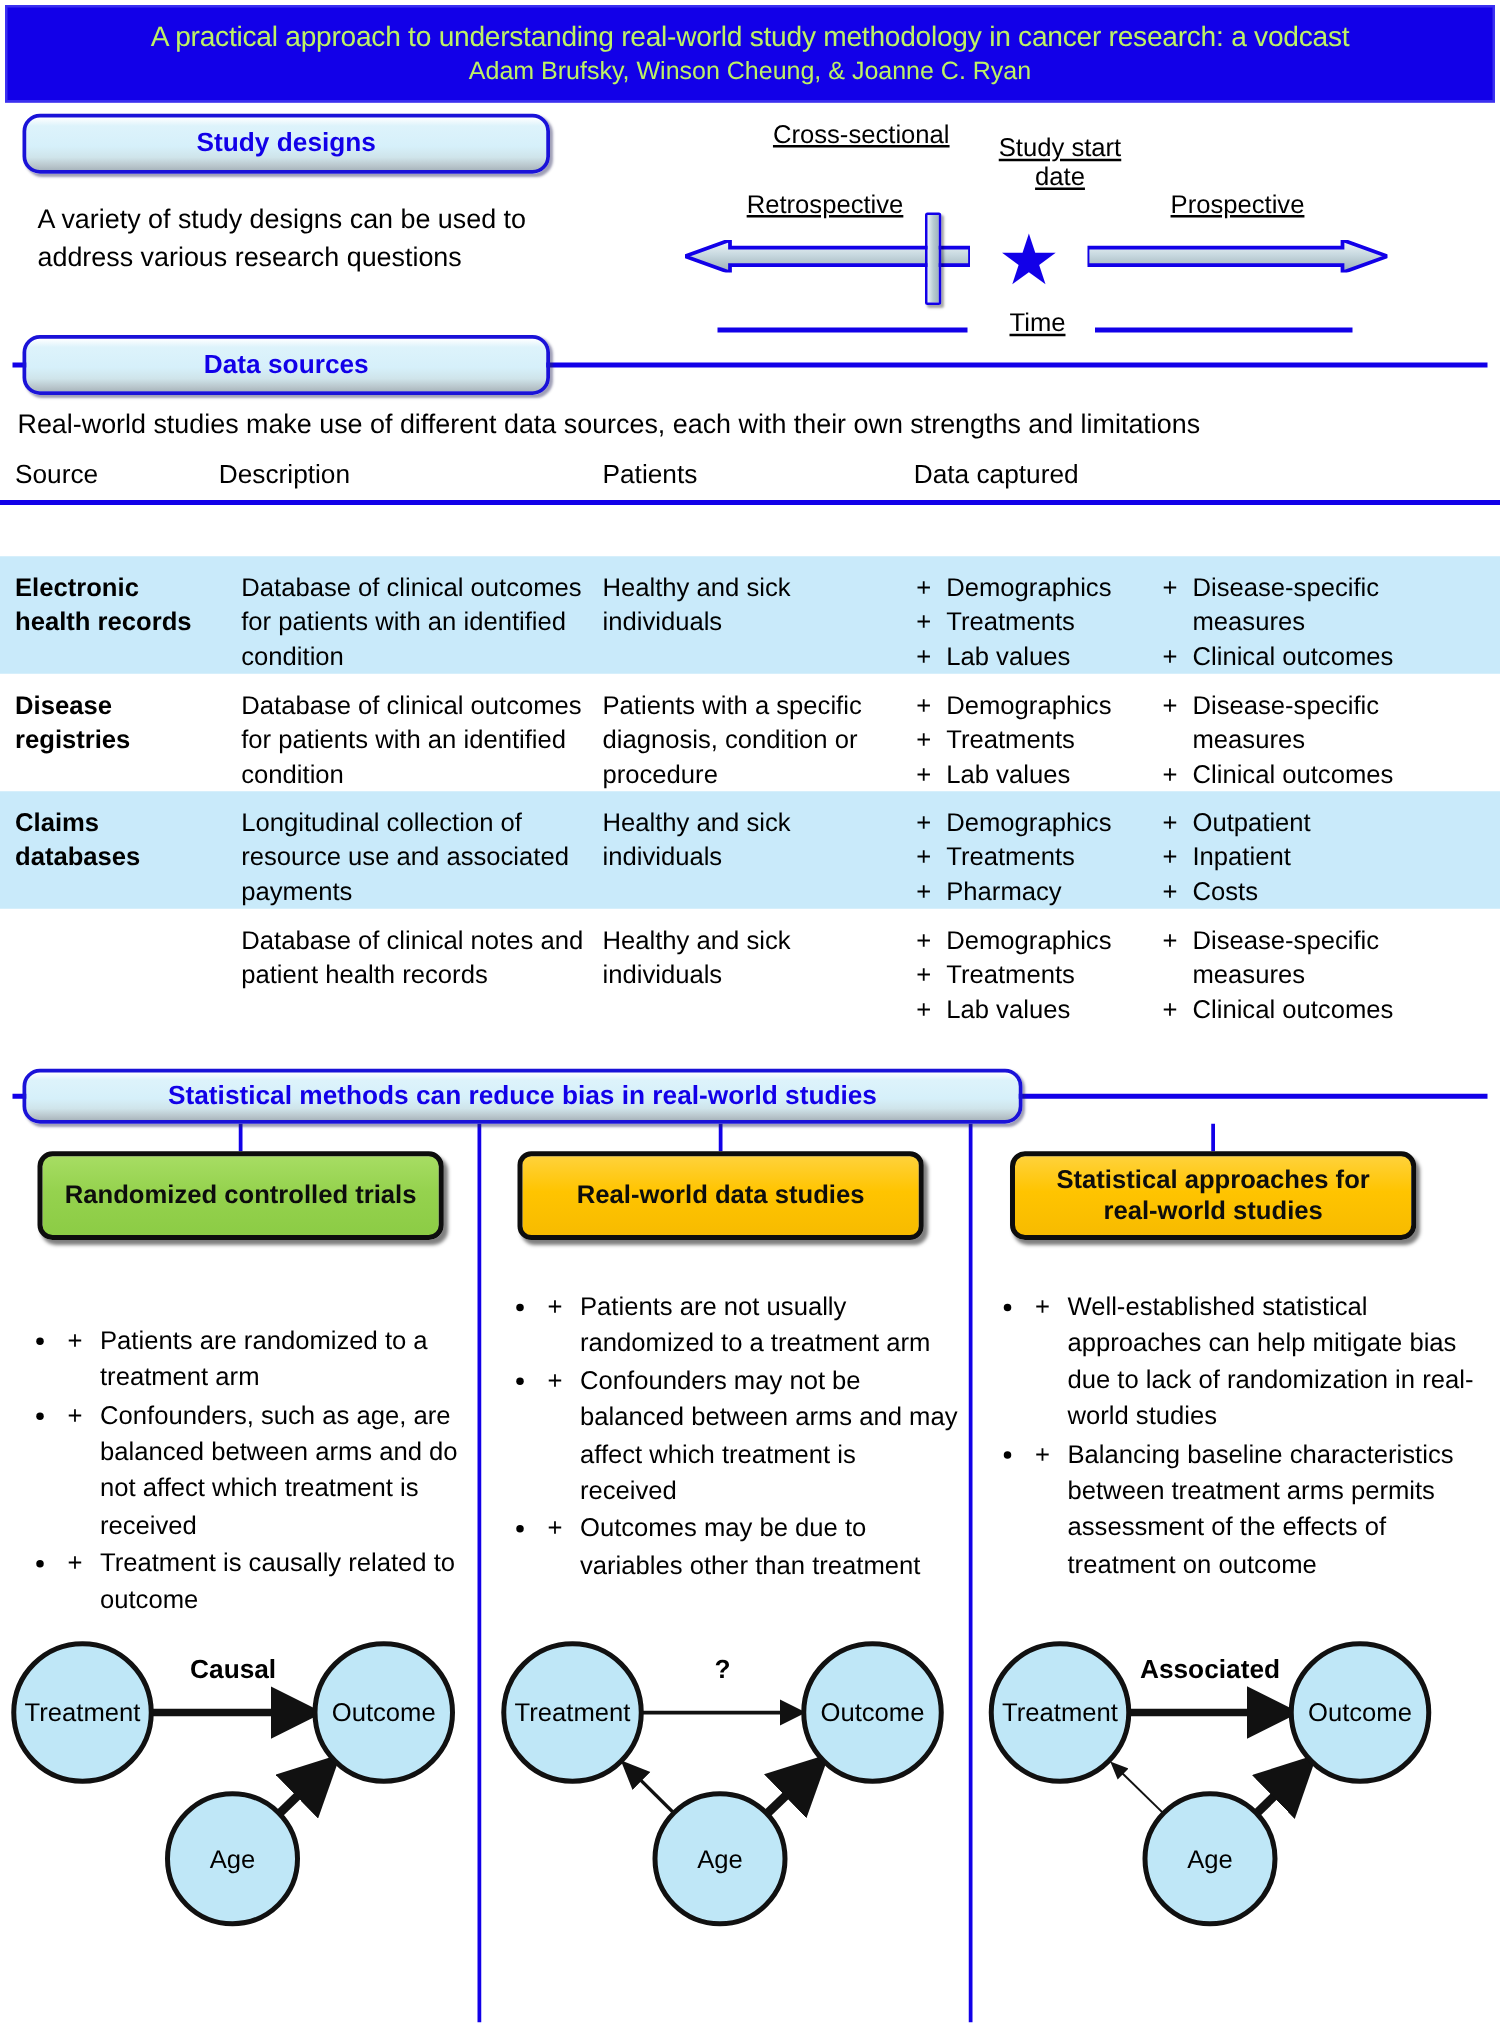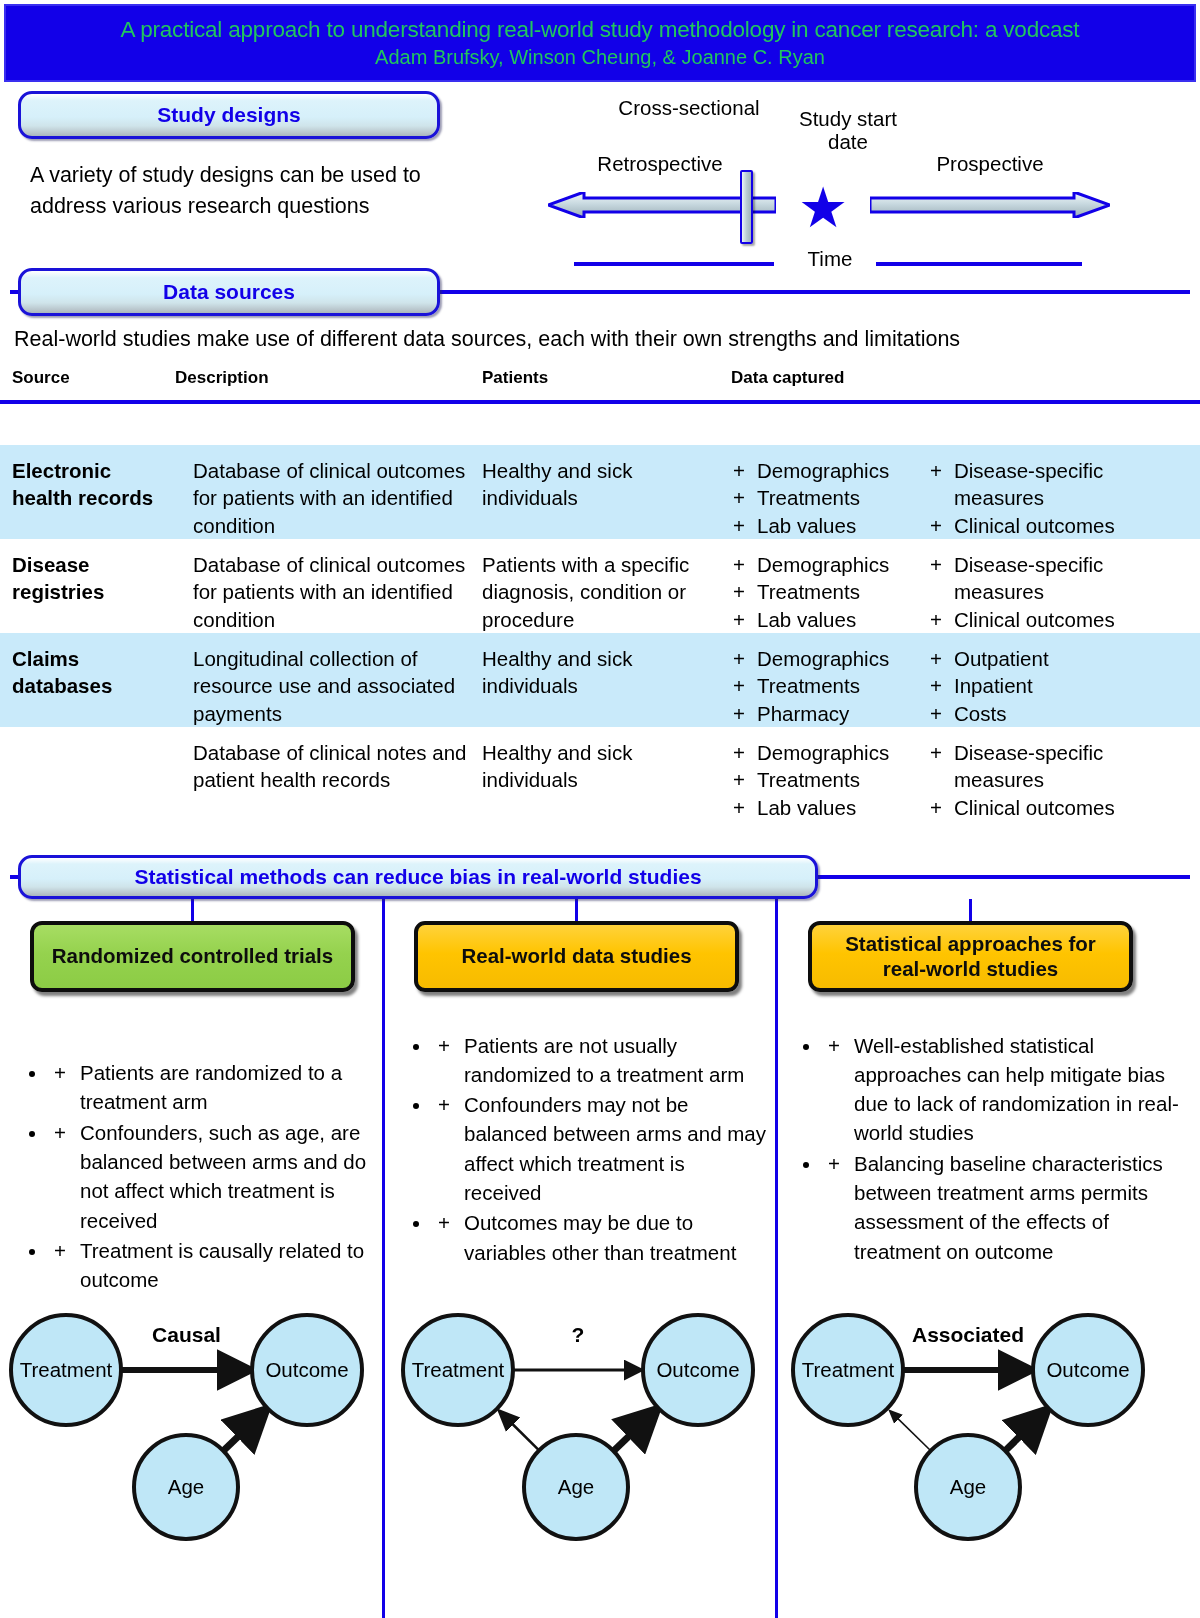--- a/index.html
+++ b/index.html
@@ -11,21 +11,21 @@
     color: #000;
     position: relative;
     overflow: hidden;
   }
 
   
   .title-banner {
     position: absolute; left: 4px; top: 4px; width: 1192px; height: 78px;
     background: #1200E8;
     border: 2px solid #3a2ff0;
-    color: #22c55e;
+    color: #bef264;
     display: flex; flex-direction: column;
     align-items: center; justify-content: center;
     text-align: center;
   }
   .title-line1 { font-size: 22.5px; line-height: 1.15; letter-spacing: -0.2px; padding: 0 8px; }
   .title-line2 { font-size: 20px; line-height: 1.2; margin-top: 2px; }
 
   
   .chip {
     position: absolute;
@@ -48,21 +48,21 @@
   #rule-stat-methods { left: 10px; top: 875px; width: 1180px; }
 
   
   .blurb {
     position: absolute; left: 30px; top: 160px; width: 420px;
     font-size: 21.5px; line-height: 1.45;
   }
 
   
   .timeline { position: absolute; left: 540px; top: 92px; width: 600px; height: 190px; }
-  .tl-label { position: absolute; font-size: 20.5px; line-height: 1.14; text-align: center; white-space: nowrap; }
+  .tl-label { position: absolute; font-size: 20.5px; line-height: 1.14; text-align: center; white-space: nowrap; text-decoration: underline; }
   #tl-cross { left: 54px; top: 4px; width: 190px; }
   #tl-start { left: 248px; top: 15px; width: 120px; white-space: normal; }
   #tl-retro { left: 20px; top: 60px; width: 200px; }
   #tl-prosp { left: 360px; top: 60px; width: 180px; }
   #tl-time  { left: 245px; top: 155px; width: 90px; }
 
   .arrow-bar { position: absolute; height: 26px; }
   #arrow-left  { left: 8px;  top: 100px; width: 228px; }
   #arrow-right { left: 330px; top: 100px; width: 240px; }
 
@@ -75,21 +75,21 @@
   }
   .star { position: absolute; left: 258px; top: 88px; color: #1200E8; font-size: 56px; line-height: 1; }
   .time-rule { position: absolute; height: 4px; background: #1200E8; top: 170px; }
   #time-rule-l { left: 34px; width: 200px; }
   #time-rule-r { left: 336px; width: 206px; }
 
   
   .ds-intro { position: absolute; left: 14px; top: 327px; font-size: 21.5px; }
 
   .table-wrap { position: absolute; left: 0px; top: 368px; width: 1200px; }
-  .t-head { position: relative; height: 32px; font-weight: bold; font-size: 17px; }
+  .t-head { position: relative; height: 32px; font-weight: normal; font-size: 21px; }
   .t-head span { position: absolute; top: 0; }
   .hdr-border { height: 4px; background: #1200E8; }
 
   .t-row { position: relative; font-size: 20.5px; line-height: 1.33; }
   .t-row.alt { background: #C9EAFA; }
   .t-row .cell { position: absolute; top: 12px; }
   .t-row .c-source { left: 12px; width: 158px; font-weight: bold; }
   .t-row .c-desc   { left: 193px; width: 300px; }
   .t-row .c-pat    { left: 482px; width: 245px; }
   .t-row .c-dc1    { left: 731px; width: 195px; }

